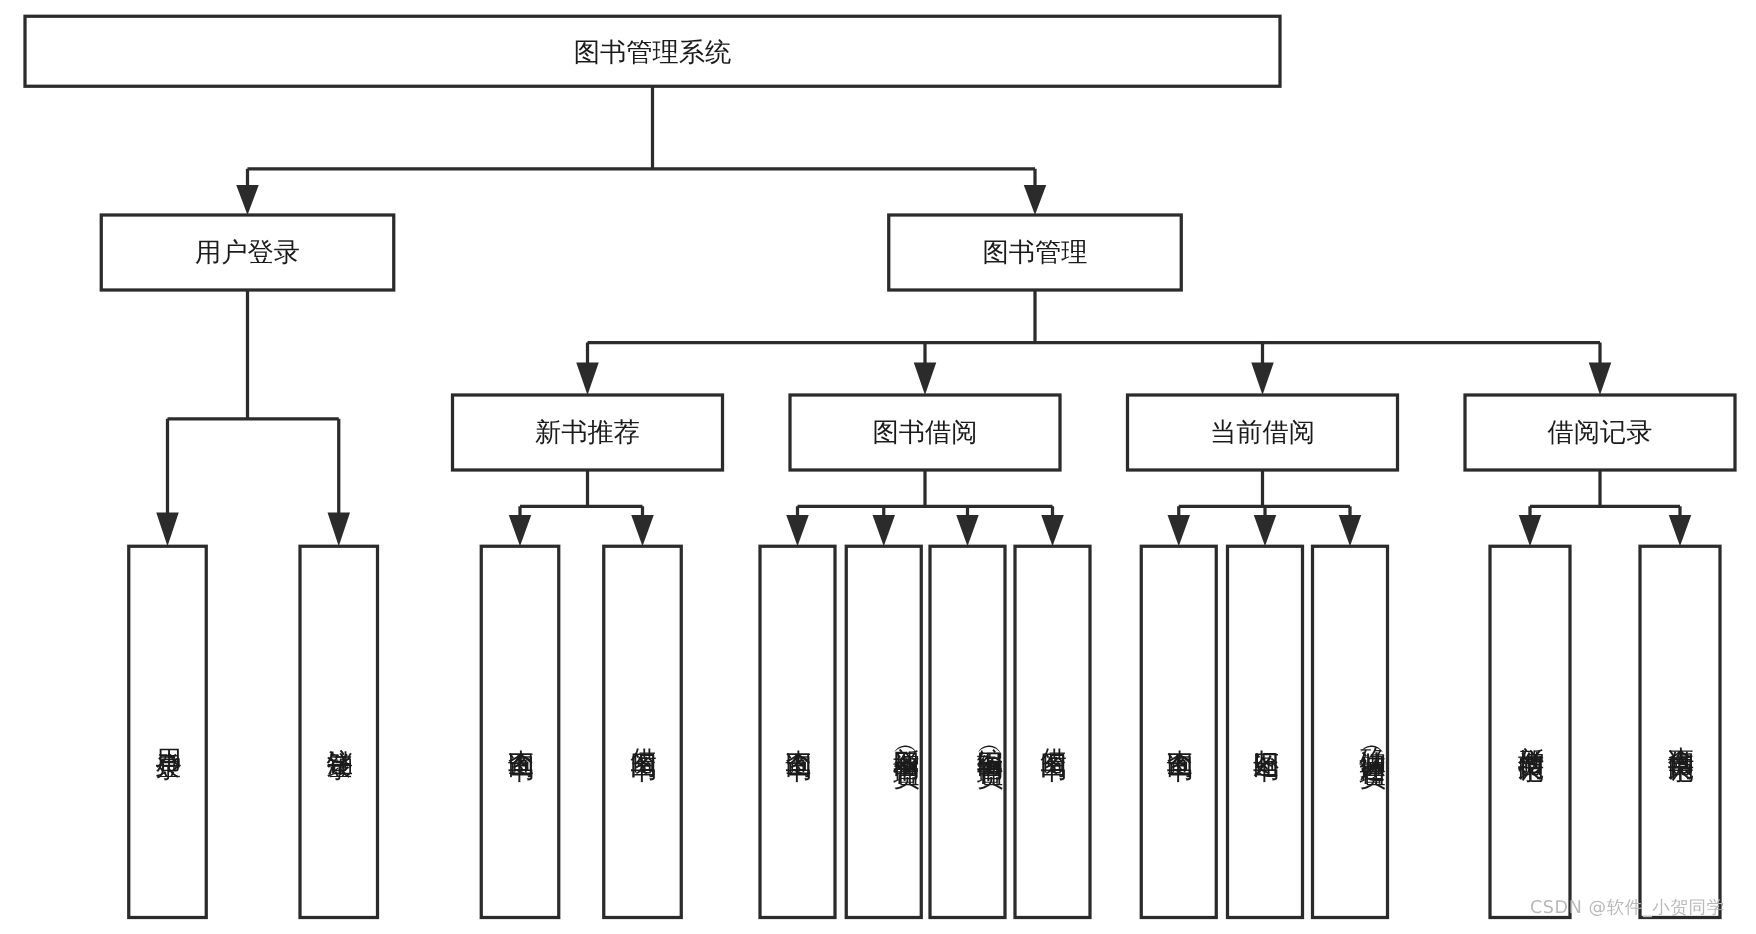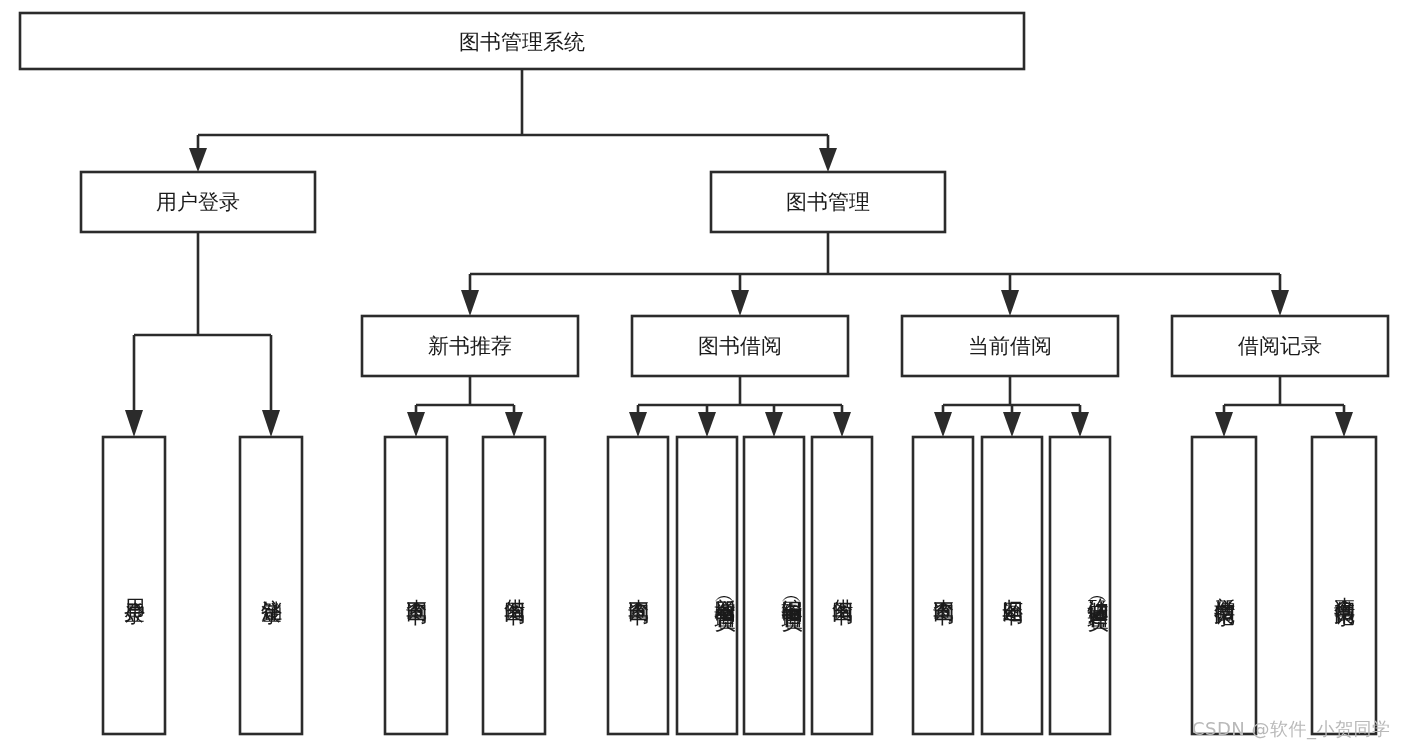--- a/index.html
+++ b/index.html
@@ -57,24 +57,25 @@
     line-height: 1.22;
     letter-spacing: 2px;
     color: #1b1b1b;
     white-space: nowrap;
     text-align: center;
     pointer-events: none;
   }
   .watermark {
     position: absolute;
     font-family: "DejaVu Sans", "Liberation Sans", sans-serif;
-    font-size: 18px;
+    font-size: 14px;
     color: #b9b9b9;
     white-space: nowrap;
     letter-spacing: 0.5px;
+    margin-left: 32px;
   }
 </style>
 </head>
 <body>
 
 <div id="diagram-root">
 
   <svg id="tree" viewBox="0 0 1405 747">
 
     <g>

